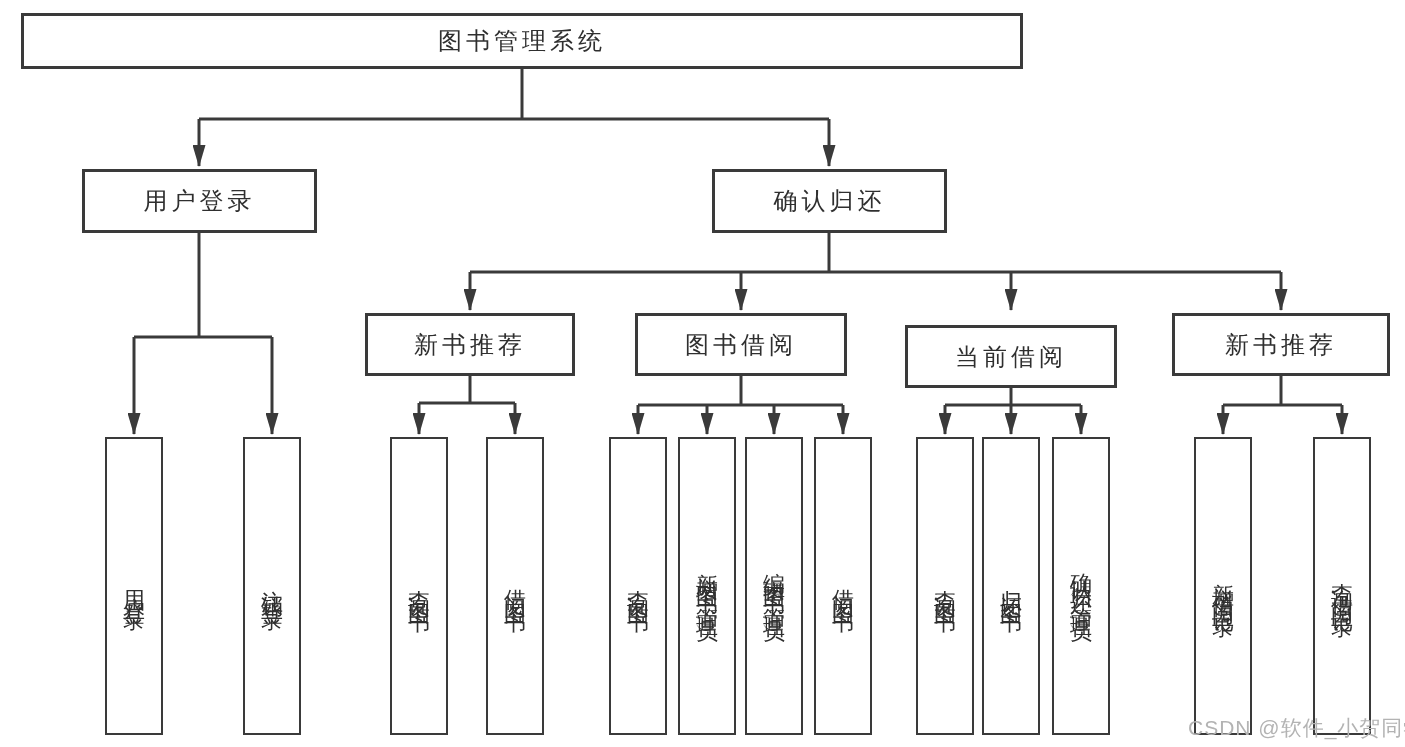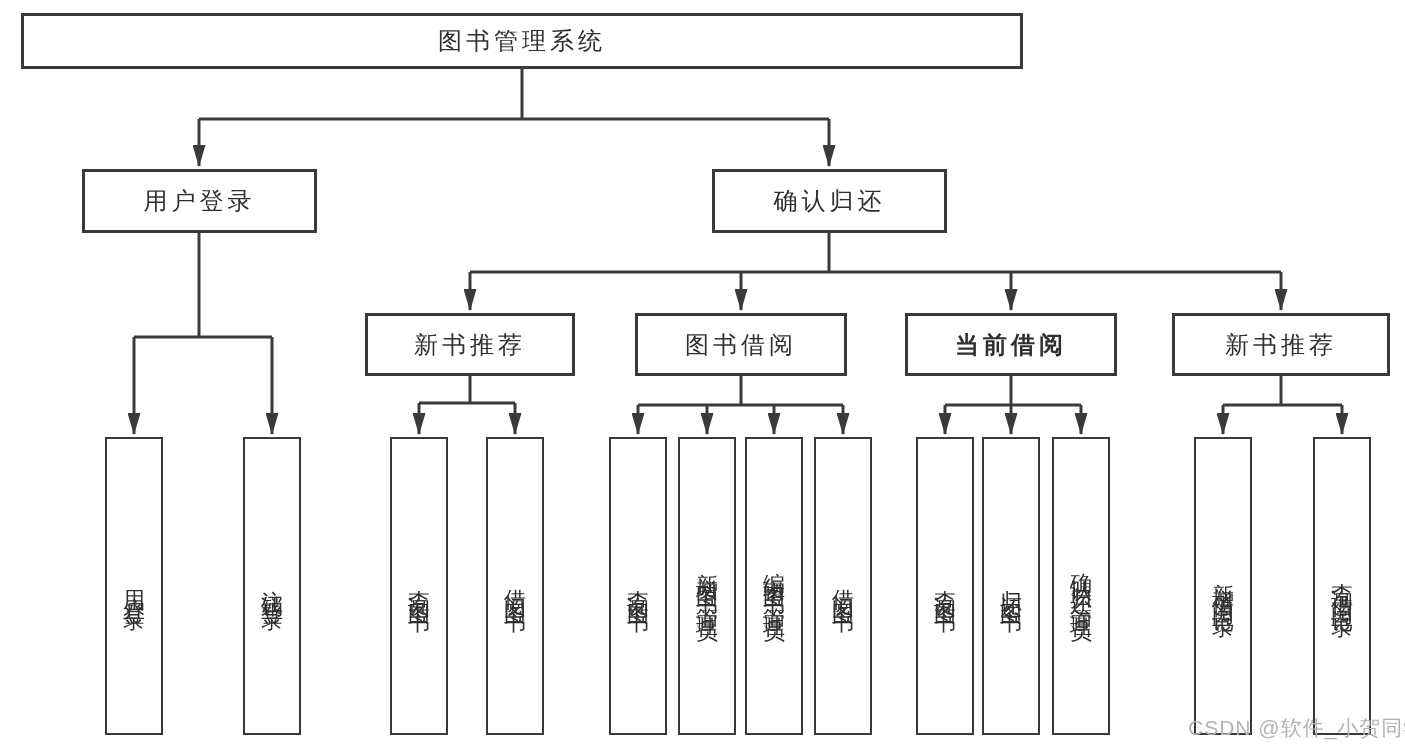--- a/index.html
+++ b/index.html
@@ -105,21 +105,21 @@
     </g>
   </svg>
 
   <div class="node" style="left:21px; top:13px; width:1002px; height:56px;">图书管理系统</div>
 
   <div class="node" style="left:82px; top:169px; width:235px; height:64px;">用户登录</div>
   <div class="node" style="left:712px; top:169px; width:235px; height:64px;">确认归还</div>
 
   <div class="node" style="left:365px; top:313px; width:210px; height:63px;">新书推荐</div>
   <div class="node" style="left:635px; top:313px; width:212px; height:63px;">图书借阅</div>
-  <div class="node" style="left:905px; top:313px; width:212px; height:63px;font-weight:bold;">当前借阅</div>
+  <div class="node" style="left:905px; top:325px; width:212px; height:63px;">当前借阅</div>
   <div class="node" style="left:1172px; top:313px; width:218px; height:63px;">新书推荐</div>
 
   <div class="node leaf" style="left:105px; top:437px; width:58px; height:298px;">用户登录</div>
   <div class="node leaf" style="left:243px; top:437px; width:58px; height:298px;">注销登录</div>
 
   <div class="node leaf" style="left:390px; top:437px; width:58px; height:298px;">查询图书</div>
   <div class="node leaf" style="left:486px; top:437px; width:58px; height:298px;">借阅图书</div>
 
   <div class="node leaf" style="left:609px; top:437px; width:58px; height:298px;">查询图书</div>
   <div class="node leaf" style="left:678px; top:437px; width:58px; height:298px;">新增图书（管理员）</div>

